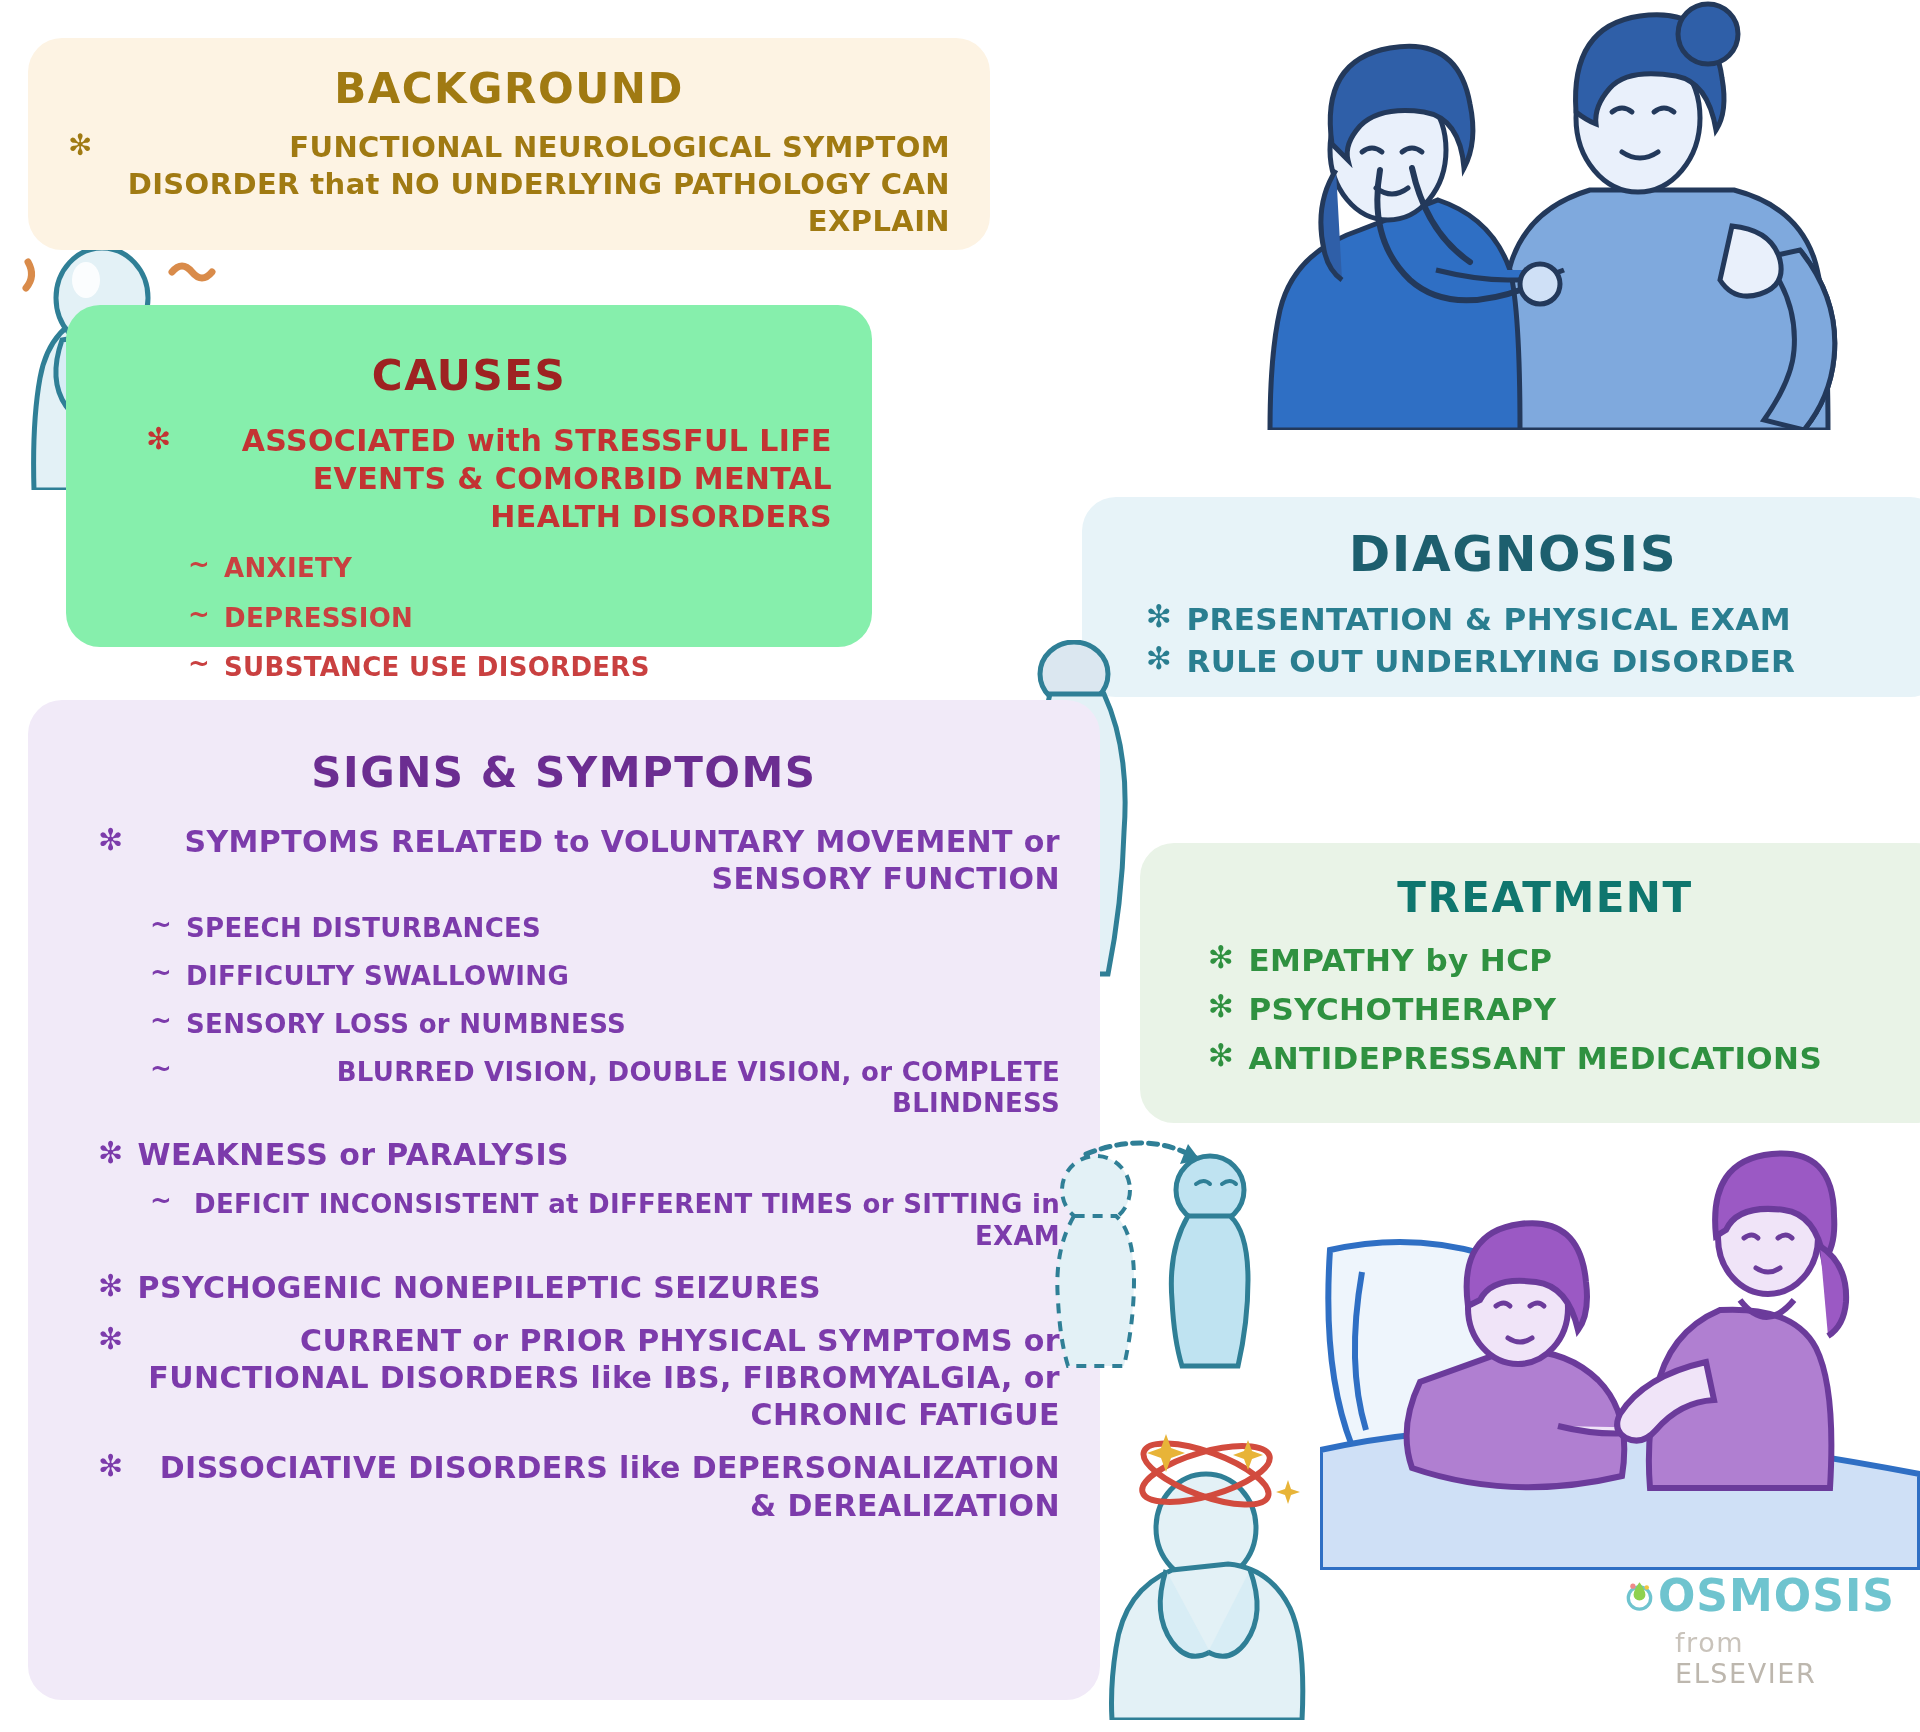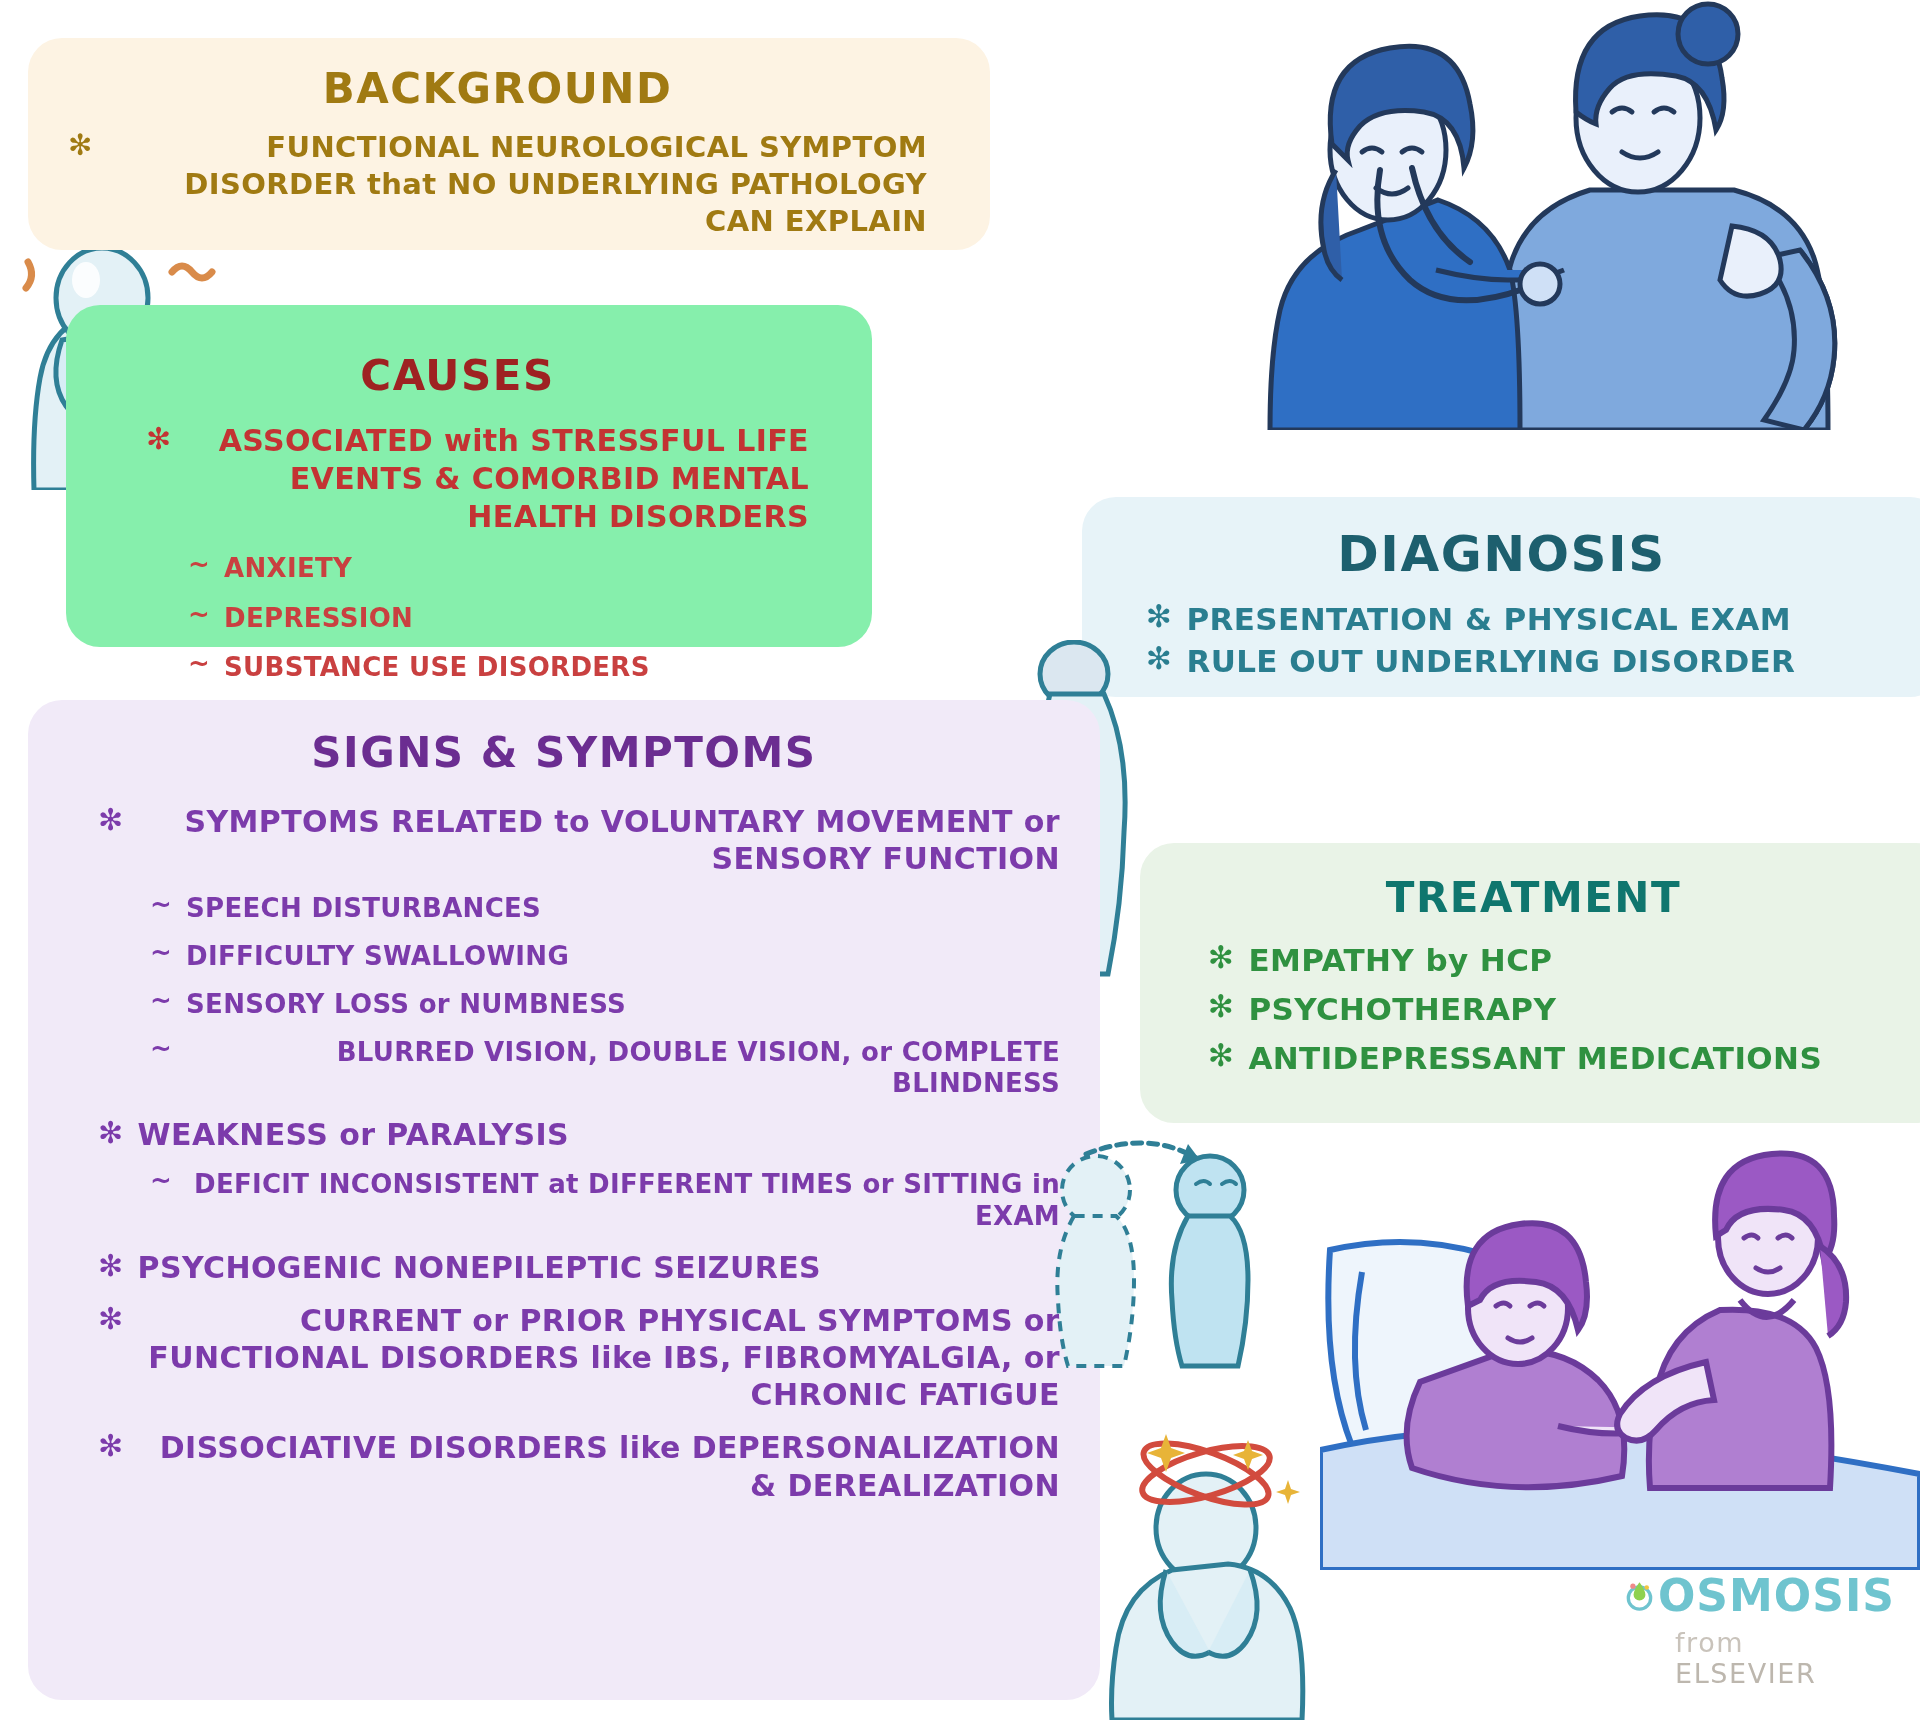--- a/index.html
+++ b/index.html
@@ -12,21 +12,21 @@
     overflow: hidden;
     position: relative;
   }
 
   .canvas { position: relative; width: 1920px; height: 1732px; }
 
   
   .card {
     position: absolute;
     border-radius: 34px;
-    padding: 26px 63px 34px 40px;
+    padding: 26px 40px 34px 40px;
   }
   .card-title {
     text-align: center;
     font-weight: 700;
     letter-spacing: 1.5px;
     font-family: "DejaVu Sans", sans-serif;
   }
 
   
   ul.bullets { list-style: none; }
@@ -85,21 +85,21 @@
     background: #e7f3f8;
     padding-top: 28px;
   }
   #card-diagnosis .card-title { font-size: 50px; color: #1d5f6e; margin-bottom: 16px; }
   #card-diagnosis li.lvl1 { font-size: 31px; color: #2a7e90; line-height: 1.34; margin-left: 24px; }
 
   
   #card-signs {
     left: 28px; top: 700px; width: 1072px; height: 1000px;
     background: #f1eaf8;
-    padding: 28px 40px 30px 40px;
+    padding: 48px 40px 30px 40px;
   }
   #card-signs .card-title { font-size: 42px; color: #6b2d91; margin-bottom: 26px; }
   #card-signs li.lvl1 { font-size: 30px; color: #7c3bab; line-height: 1.24; margin-top: 16px; margin-left: 30px; }
   #card-signs li.lvl2 { font-size: 26px; color: #7c3bab; line-height: 1.22; margin-top: 16px; margin-left: 82px; }
 
   
   #card-treatment {
     left: 1140px; top: 843px; width: 810px; height: 280px;
     background: #e9f3e7;
     padding-top: 30px;

